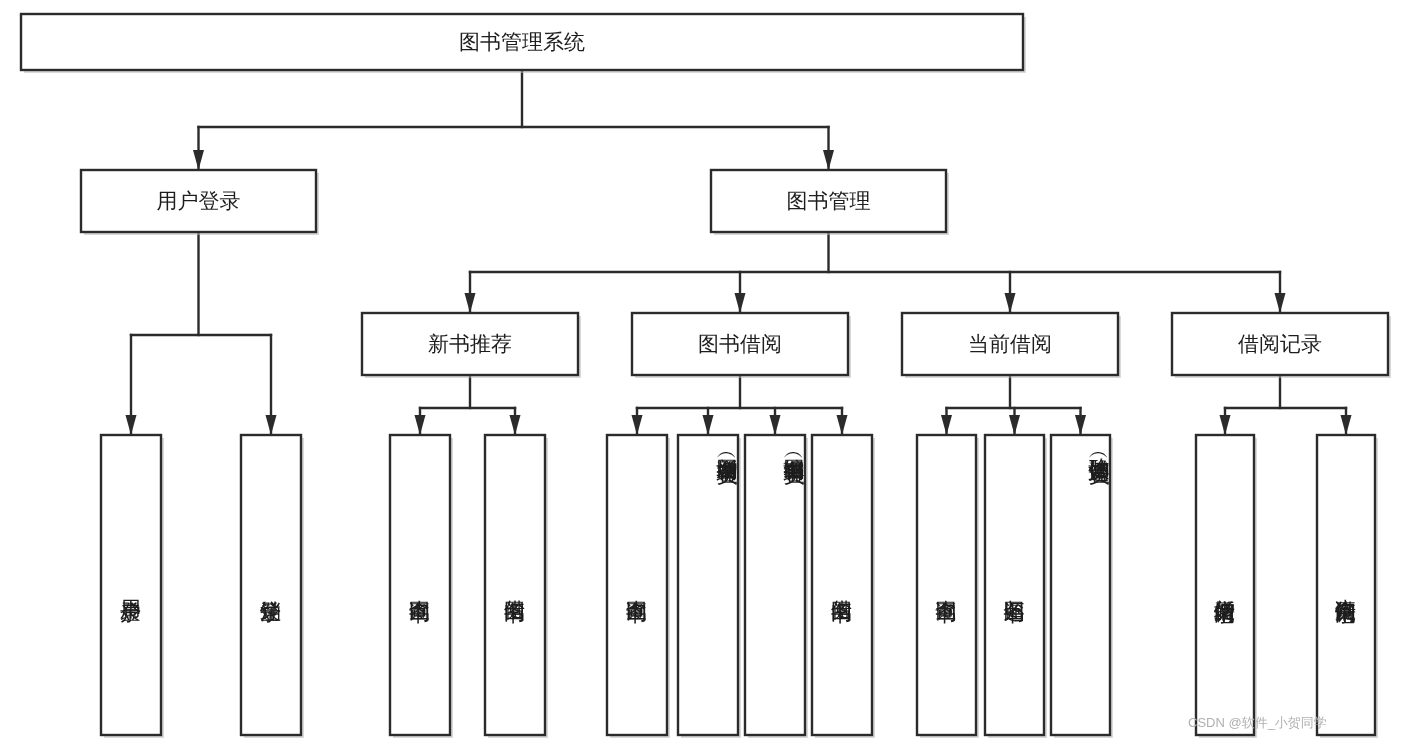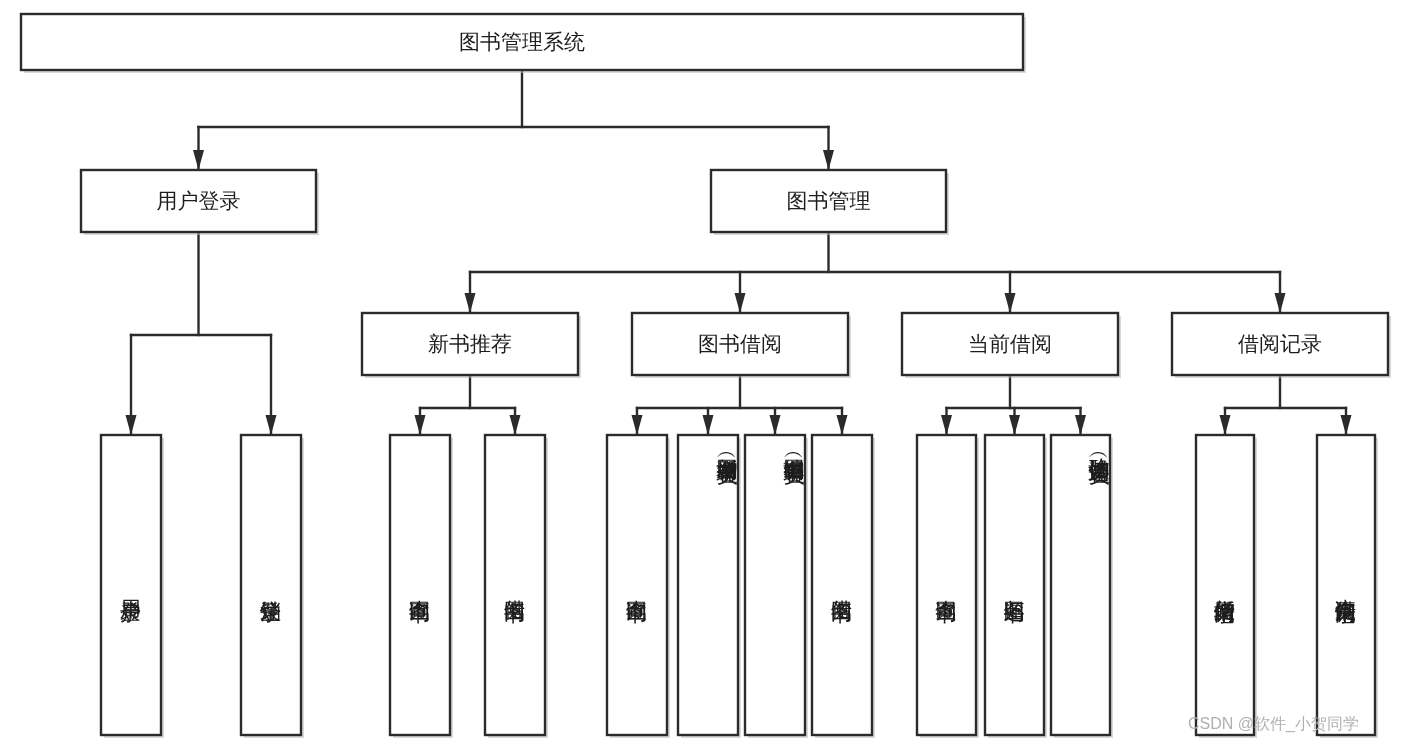--- a/index.html
+++ b/index.html
@@ -60,21 +60,21 @@
     text-orientation: upright;
     letter-spacing: 1px;
     line-height: 1;
     white-space: nowrap;
     text-align: left;
     pointer-events: none;
   }
   .watermark {
     position: absolute;
     font-family: "Liberation Sans", "DejaVu Sans", sans-serif;
-    font-size: 16px;
+    font-size: 13px;
     color: #b0b0b0;
     white-space: nowrap;
     user-select: none;
   }
 </style>
 </head>
 <body>
 
 <div id="diagram-root">
 

